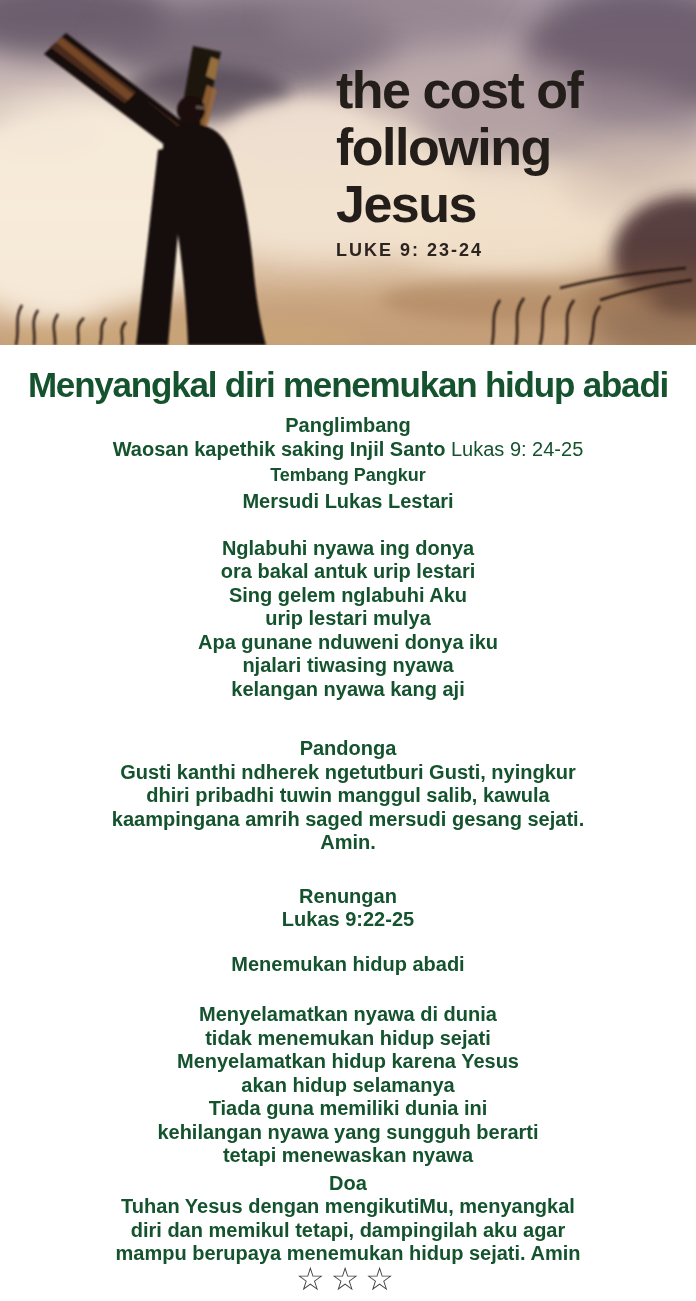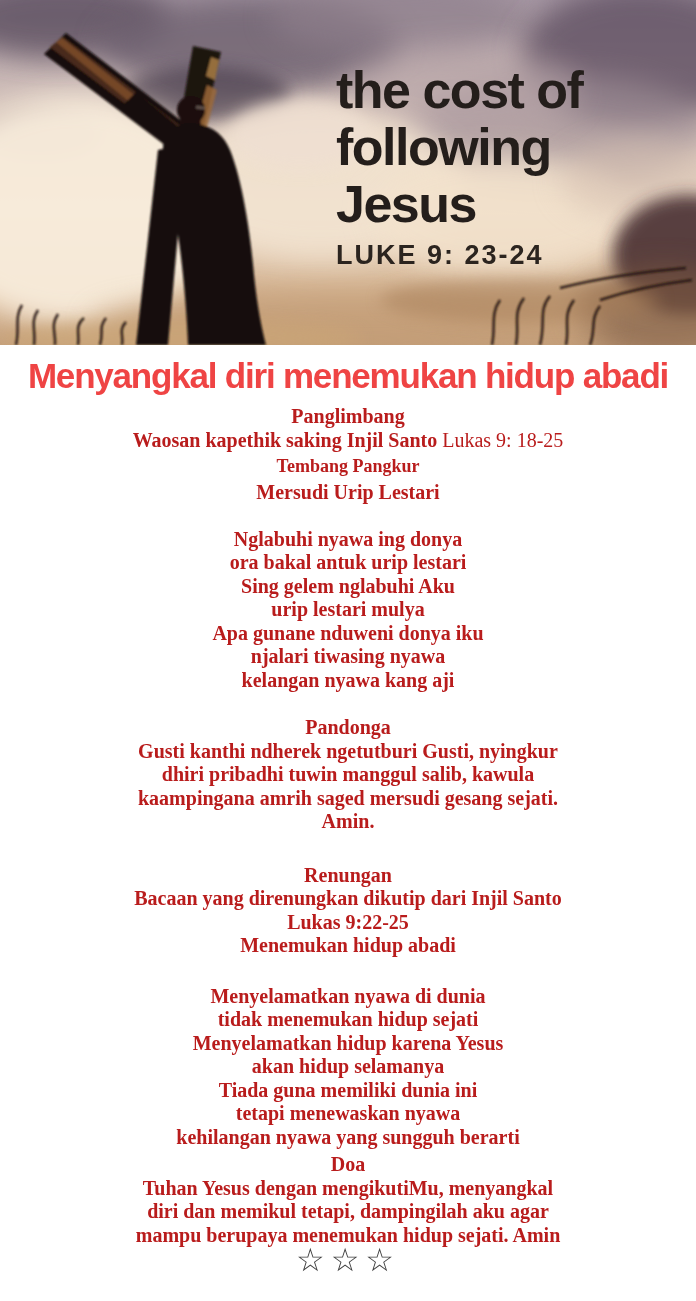--- a/index.html
+++ b/index.html
@@ -6,33 +6,33 @@
   .page{
     width:696px;height:1301px;overflow:hidden;position:relative;
     background:#ffffff;color:#1d1d1d;text-align:center;
     font-family:"Liberation Sans",sans-serif;
   }
   
   .hero{position:relative;width:696px;height:345px;overflow:hidden;background:#f97316;}
   .hero svg{position:absolute;left:0;top:0;display:block;}
   .hero-text{position:absolute;left:336px;top:62px;text-align:left;color:#241e1b;}
   .hero-line{font-weight:bold;font-size:52px;line-height:57px;letter-spacing:-1.5px;}
-  .hero-ref{margin-top:7px;font-weight:bold;font-size:27px;letter-spacing:2px;color:#2b241f;}
+  .hero-ref{margin-top:7px;font-weight:bold;font-size:18px;letter-spacing:2px;color:#2b241f;}
   
   .title{
-    margin-top:9px;font-size:35px;line-height:44px;font-weight:bold;
-    letter-spacing:-1.2px;color:#ef4444;
+    margin-top:18px;font-size:35px;line-height:44px;font-weight:bold;
+    letter-spacing:-1.2px;color:#14532d;
   }
-  .sec{font-size:20px;line-height:23.5px;font-weight:bold;color:#b91c1c;font-family:Liberation Serif, serif;}
+  .sec{font-size:20px;line-height:23.5px;font-weight:bold;color:#14532d;}
   .sec .light{font-weight:normal;}
   .song-title{font-size:18px;line-height:29px;font-weight:bold;}
   .mt-blank{margin-top:23px;}
-  .mt-24{margin-top:24px;}
+  .mt-24{margin-top:36px;}
   .mt-19{margin-top:30px;}
-  .mt-21{}
+  .mt-21{margin-top:21px;}
   .mt-27{margin-top:27px;}
   .mt-20{margin-top:4px;}
   .stars{margin-top:0;font-size:32px;line-height:26px;color:#3f3f3f;letter-spacing:6px;}
   .stars span{cursor:pointer;}
 </style>
 </head>
 <body>
 
 <div class="page">
 
@@ -126,24 +126,24 @@
       <div class="hero-ref">LUKE 9: 23-24</div>
     </div>
   </div>
 
   <h1 class="title" style="margin-bottom:0;">Menyangkal diri menemukan hidup abadi</h1>
 
   <div class="sec" style="margin-top:7px;">
     <div>Panglimbang</div>
     <div>
       <span>Waosan kapethik saking Injil Santo</span>
-      <span class="light">Lukas 9: 18-25</span>
+      <span class="light">Lukas 9: 24-25</span>
     </div>
     <div class="song-title">Tembang Pangkur</div>
-    <div>Mersudi Urip Lestari</div>
+    <div>Mersudi Lukas Lestari</div>
   </div>
 
   <div class="sec mt-blank">
     <div>Nglabuhi nyawa ing donya</div>
     <div>ora bakal antuk urip lestari</div>
     <div>Sing gelem nglabuhi Aku</div>
     <div>urip lestari mulya</div>
     <div>Apa gunane nduweni donya iku</div>
     <div>njalari tiwasing nyawa</div>
     <div>kelangan nyawa kang aji</div>
@@ -152,34 +152,33 @@
   <div class="sec mt-24">
     <div>Pandonga</div>
     <div>Gusti kanthi ndherek ngetutburi Gusti, nyingkur</div>
     <div>dhiri pribadhi tuwin manggul salib, kawula</div>
     <div>kaampingana amrih saged mersudi gesang sejati.</div>
     <div>Amin.</div>
   </div>
 
   <div class="sec mt-19">
     <div>Renungan</div>
-    <div>Bacaan yang direnungkan dikutip dari Injil Santo</div>
     <div>Lukas 9:22-25</div>
   </div>
 
   <div class="sec mt-21">Menemukan hidup abadi</div>
 
   <div class="sec mt-27">
     <div>Menyelamatkan nyawa di dunia</div>
     <div>tidak menemukan hidup sejati</div>
     <div>Menyelamatkan hidup karena Yesus</div>
     <div>akan hidup selamanya</div>
     <div>Tiada guna memiliki dunia ini</div>
+    <div>kehilangan nyawa yang sungguh berarti</div>
     <div>tetapi menewaskan nyawa</div>
-    <div>kehilangan nyawa yang sungguh berarti</div>
   </div>
 
   <div class="sec mt-20">
     <div>Doa</div>
     <div>Tuhan Yesus dengan mengikutiMu, menyangkal</div>
     <div>diri dan memikul tetapi, dampingilah aku agar</div>
     <div>mampu berupaya menemukan hidup sejati. Amin</div>
   </div>
 
   <div class="stars">

